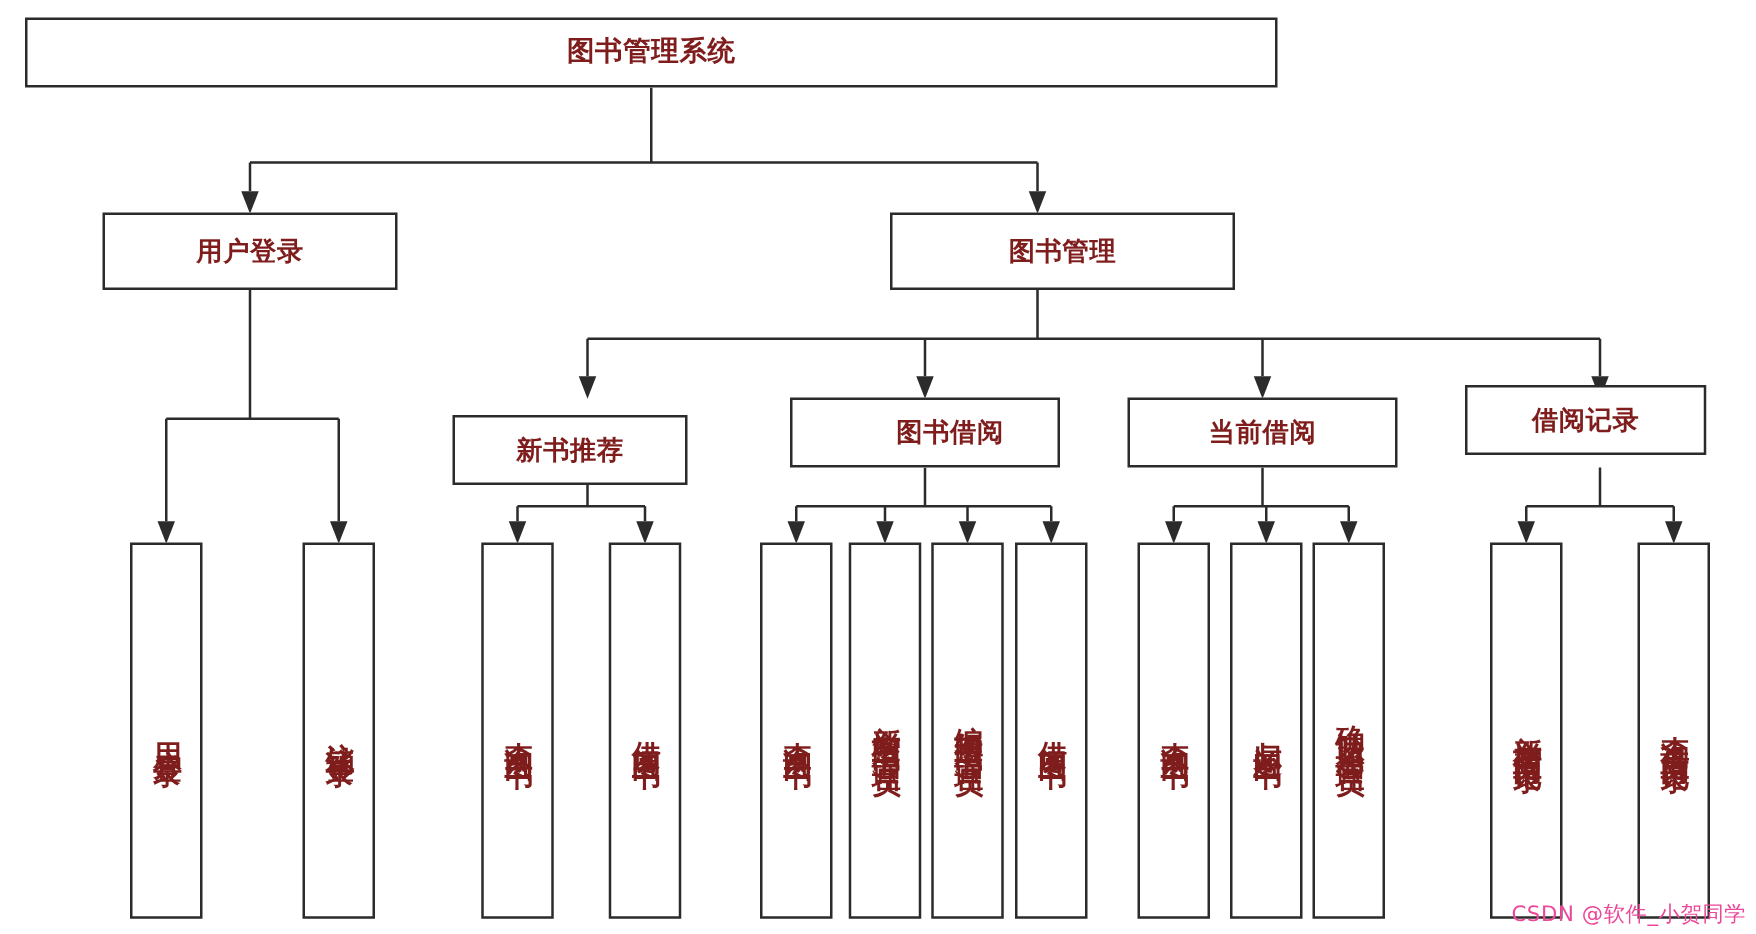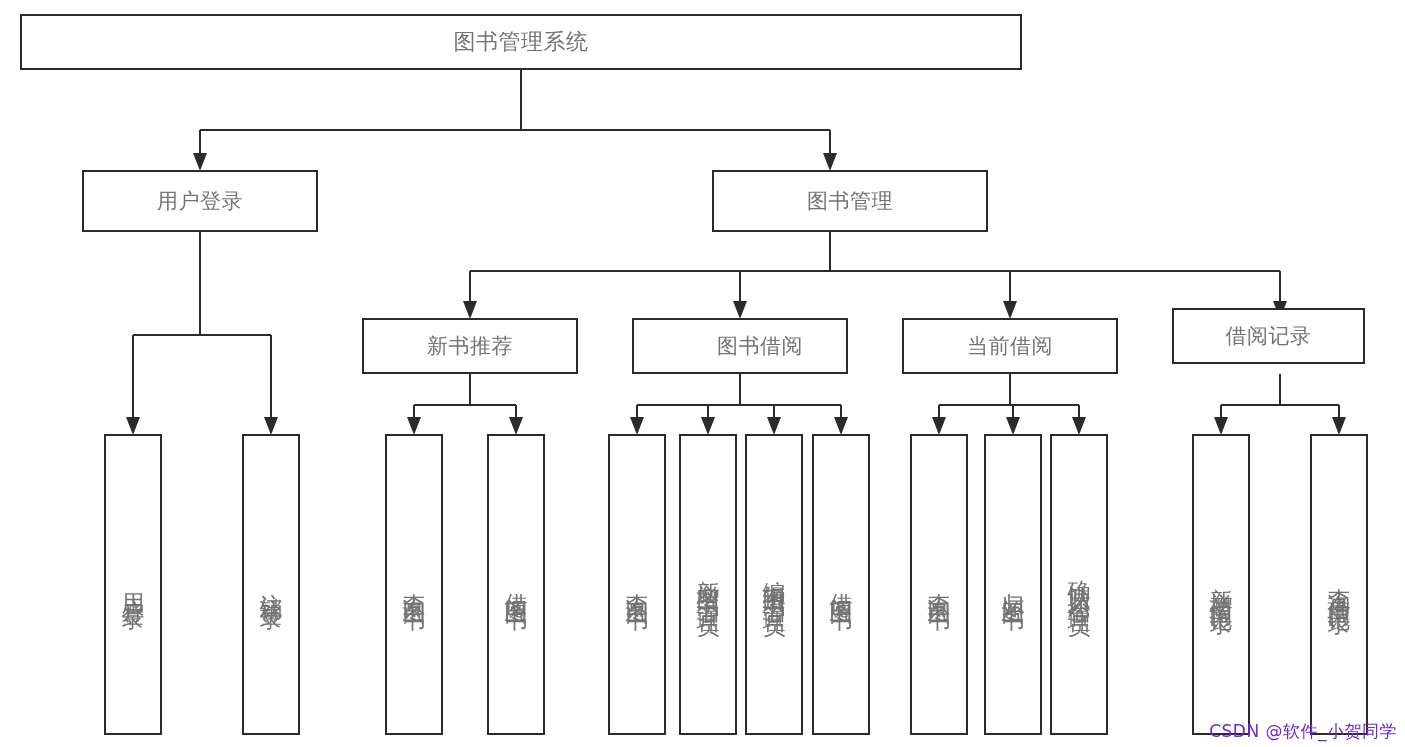--- a/index.html
+++ b/index.html
@@ -26,22 +26,23 @@
     background: #ffffff;
     border: 2px solid #2b2b2b;
     display: flex;
     align-items: center;
     justify-content: center;
     text-align: center;
   }
   .node .label {
     display: block;
     line-height: 1.18;
-    color: #737373;
+    color: #7f1d1d;
     letter-spacing: 0.5px;
+    font-weight: bold;
   }
   .node.horiz .label {
     writing-mode: horizontal-tb;
     font-size: 21px;
   }
   .node.root .label { font-size: 22px; }
   .node.vert {
     align-items: center;
     justify-content: center;
   }
@@ -67,21 +68,21 @@
     border-left: 7px solid transparent;
     border-right: 7px solid transparent;
     border-top: 18px solid #2b2b2b;
   }
   
   #watermark {
     position: absolute;
     right: 8px;
     bottom: 4px;
     font-size: 17px;
-    color: #6d28d9;
+    color: #ec4899;
     letter-spacing: 0.5px;
     white-space: nowrap;
     font-family: "DejaVu Sans", "Liberation Sans", sans-serif;
   }
 </style>
 </head>
 <body>
 
 <div id="canvas">
 
@@ -143,21 +144,21 @@
   <div id="nodes">
       <div class="node horiz root" style="left: 20px; top: 14px; width: 1002px; height: 56px;">
         <span class="label">图书管理系统</span>
       </div>
       <div class="node horiz level1" style="left: 82px; top: 170px; width: 236px; height: 62px;">
         <span class="label">用户登录</span>
       </div>
       <div class="node horiz level1" style="left: 712px; top: 170px; width: 276px; height: 62px;">
         <span class="label">图书管理</span>
       </div>
-      <div class="node horiz level2" style="left: 362px; top: 318px; width: 216px; height: 56px;">
+      <div class="node horiz level2" style="left: 362px; top: 332px; width: 188px; height: 56px;">
         <span class="label">新书推荐</span>
       </div>
       <div class="node horiz level2" style="left: 632px; top: 318px; width: 216px; height: 56px; padding-left: 40px;">
         <span class="label">图书借阅</span>
       </div>
       <div class="node horiz level2" style="left: 902px; top: 318px; width: 216px; height: 56px;">
         <span class="label">当前借阅</span>
       </div>
       <div class="node horiz level2" style="left: 1172px; top: 308px; width: 193px; height: 56px;">
         <span class="label">借阅记录</span>

